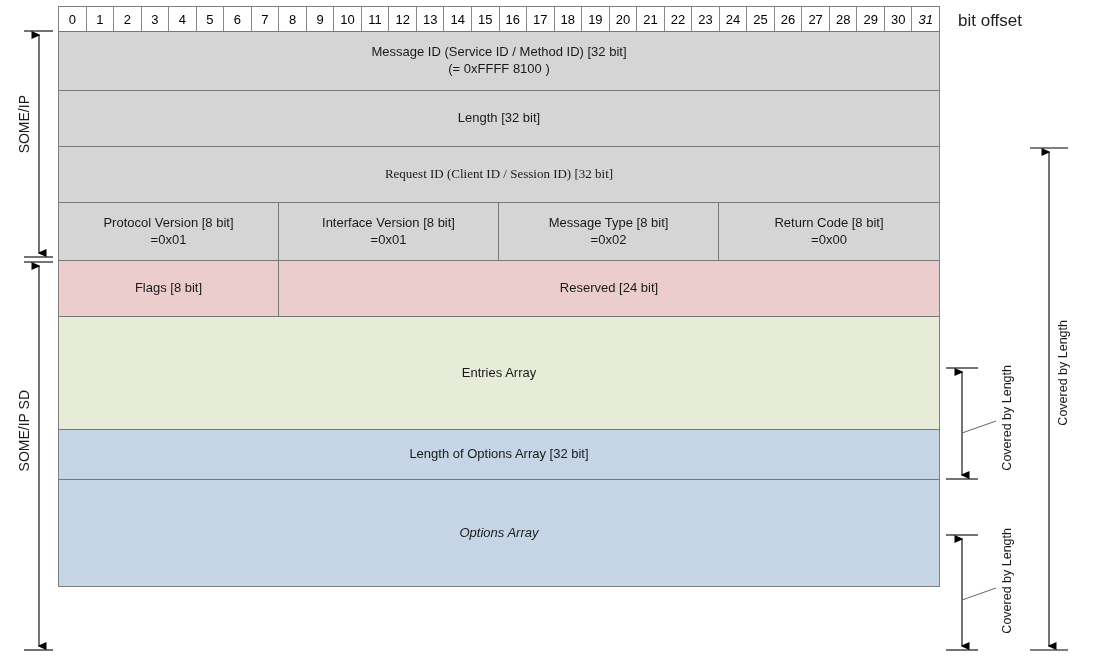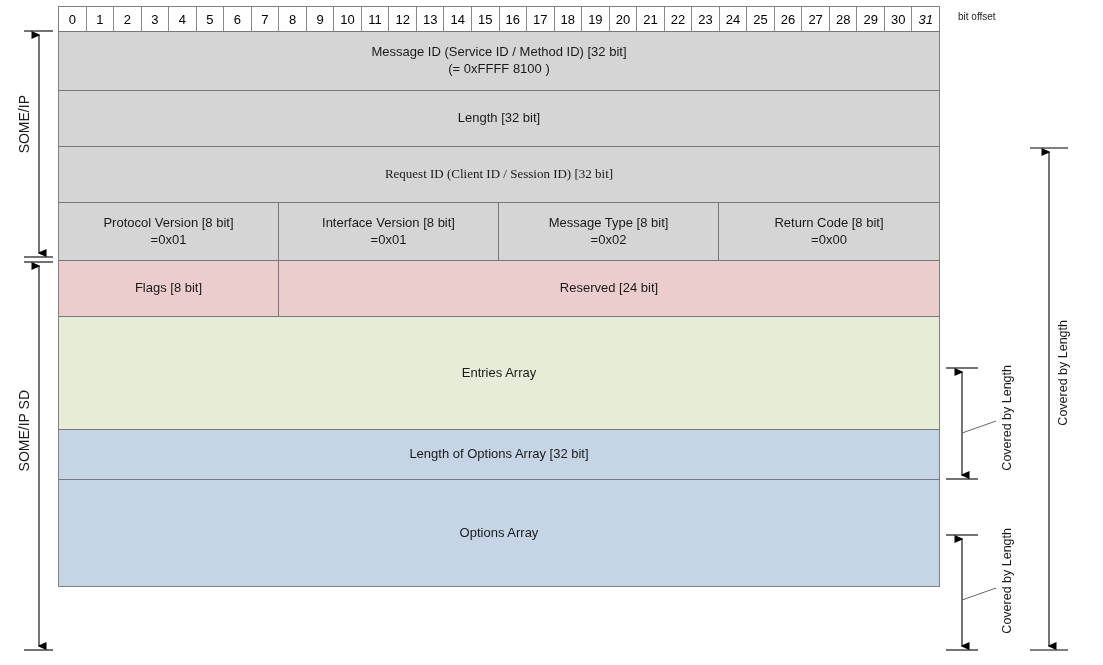--- a/index.html
+++ b/index.html
@@ -36,21 +36,21 @@
   }
   .fcell:last-child{border-right:none;}
   .f-someip{background:#d5d5d5;}
   .f-pink{background:#ebcdcd;}
   .f-green{background:#e7ecd9;}
   .f-blue{background:#c5d5e6;}
   .sub{display:block;}
   
   .bitoffset{
     position:absolute;left:958px;top:11px;
-    font-size:10px;color:#222;white-space:nowrap;
+    font-size:17px;color:#222;white-space:nowrap;
   }
   
   .vlabel{
     position:absolute;
     writing-mode:vertical-rl;
     transform:rotate(180deg);
     font-size:14px;color:#1a1a1a;white-space:nowrap;
     text-align:center;
   }
   .vlabel.small{font-size:12.5px;}
@@ -153,21 +153,21 @@
     </div>
   </div>
 
   <div class="frow" style="height:50px;">
     <div class="fcell f-blue" style="width:100%;">
       <span class="sub">Length of Options Array  [32 bit]</span>
     </div>
   </div>
 
   <div class="frow" style="height:107px;">
-    <div class="fcell f-blue" style="width:100%;">
+    <div class="fcell f-blue" style="width:100%;font-style:italic;">
       <span class="sub">Options Array</span>
     </div>
   </div>
 
 </div>
 
 <div class="vlabel" style="left:16px;top:95px;">SOME/IP</div>
 <div class="vlabel" style="left:16px;top:390px;">SOME/IP SD</div>
 
 <div class="vlabel small" style="left:1000px;top:365px;">Covered by Length</div>

